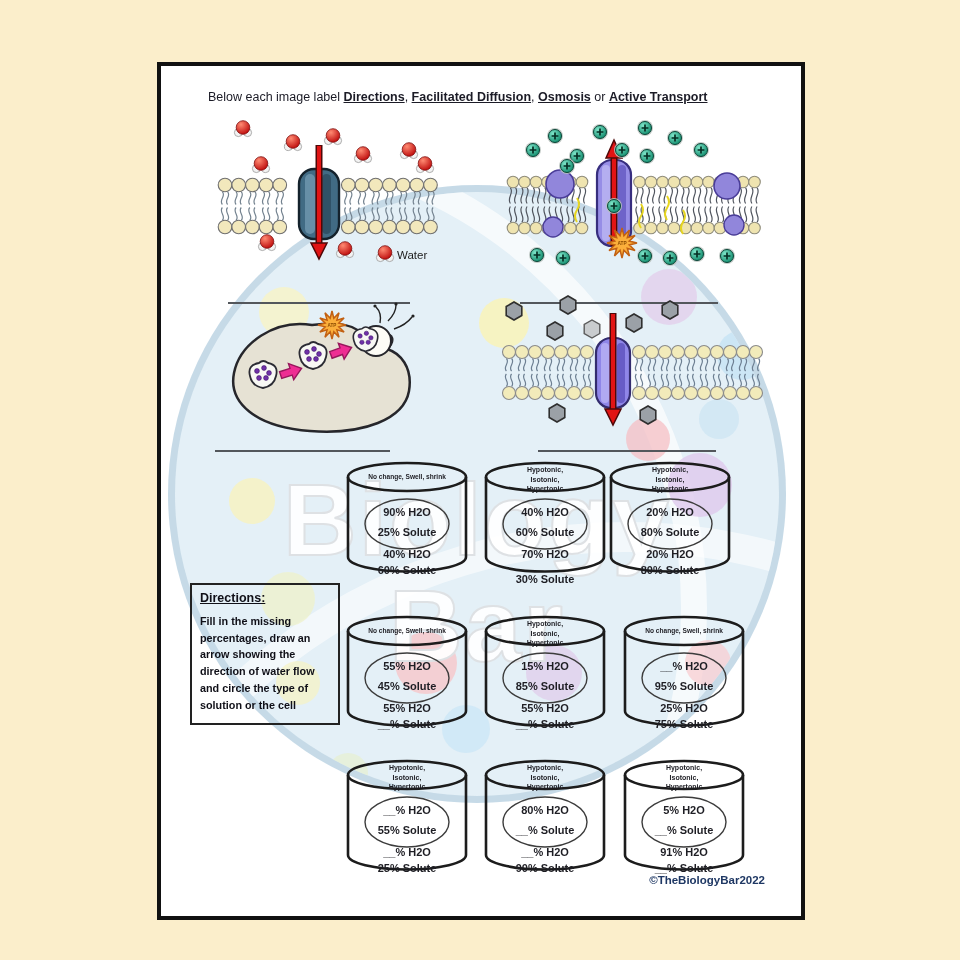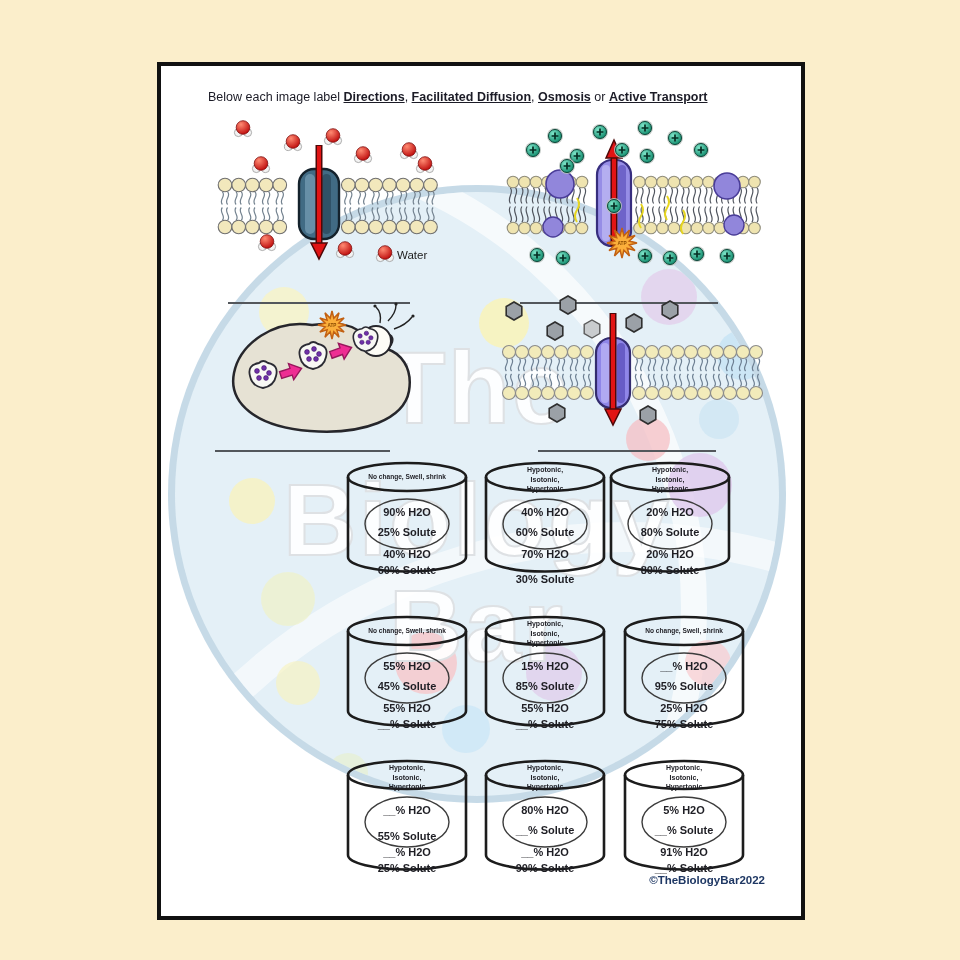--- a/index.html
+++ b/index.html
@@ -52,21 +52,20 @@
     <div class="dot" style="left:86px;top:380px;width:54px;height:54px;background:#EFF2C9;opacity:.75"></div>
     <div class="dot" style="left:101px;top:469px;width:44px;height:44px;background:#F7F3BE;opacity:.65"></div>
     <div class="dot" style="left:220px;top:440px;width:62px;height:62px;background:#F6C7C9;opacity:.8"></div>
     <div class="dot" style="left:351px;top:453px;width:56px;height:56px;background:#DFCBEA;opacity:.7"></div>
     <div class="dot" style="left:510px;top:448px;width:46px;height:46px;background:#F8CDD2;opacity:.75"></div>
     <div class="dot" style="left:267px;top:513px;width:48px;height:48px;background:#C9E6F6;opacity:.7"></div>
     <div class="dot" style="left:507px;top:513px;width:52px;height:52px;background:#E4F0CF;opacity:.75"></div>
     <div class="dot" style="left:195px;top:607px;width:64px;height:64px;background:#CBE6F7;opacity:.8"></div>
     <div class="dot" style="left:565px;top:589px;width:56px;height:56px;background:#F9F4BE;opacity:.85"></div>
     <div class="dot" style="left:153px;top:561px;width:40px;height:40px;background:#E6F0CE;opacity:.65"></div>
-    <div class="wm-text" style="top:146px;">The</div>
     <div class="wm-text" style="top:384px;">Bar</div>
     <div class="wm-text" style="top:278px;">Biology</div>
   </div>
 
   <div class="title">
     <span>Below each image label </span><span class="term">Directions</span><span>, </span><span class="term">Facilitated Diffusion</span><span>, </span><span class="term">Osmosis</span><span> or </span><span class="term">Active Transport</span>
   </div>
 
   <svg id="svg-osmosis" class="diagram" style="left:34px;top:49px;" width="265" height="170" viewBox="0 0 265 170">
     <defs>
@@ -499,20 +498,24 @@
     <polygon class="hex" transform="translate(92,34)" fill="#C9CCCE" stroke="#5a5a5a" stroke-width="1.4" points="7.8,4.5 0.0,9.0 -7.8,4.5 -7.8,-4.5 -0.0,-9.0 7.8,-4.5"></polygon>
     <polygon class="hex" transform="translate(134,28)" fill="#9BA1A7" stroke="#2f2f2f" stroke-width="1.6" points="7.8,4.5 0.0,9.0 -7.8,4.5 -7.8,-4.5 -0.0,-9.0 7.8,-4.5"></polygon>
     <polygon class="hex" transform="translate(170,15)" fill="#9BA1A7" stroke="#2f2f2f" stroke-width="1.6" points="7.8,4.5 0.0,9.0 -7.8,4.5 -7.8,-4.5 -0.0,-9.0 7.8,-4.5"></polygon>
     <polygon class="hex" transform="translate(57,118)" fill="#9BA1A7" stroke="#2f2f2f" stroke-width="1.6" points="7.8,4.5 0.0,9.0 -7.8,4.5 -7.8,-4.5 -0.0,-9.0 7.8,-4.5"></polygon>
     <polygon class="hex" transform="translate(148,120)" fill="#9BA1A7" stroke="#2f2f2f" stroke-width="1.6" points="7.8,4.5 0.0,9.0 -7.8,4.5 -7.8,-4.5 -0.0,-9.0 7.8,-4.5"></polygon>
   </svg>
 
   <div class="ansline" style="left:54px;top:384px;width:175px;"></div>
   <div class="ansline" style="left:377px;top:384px;width:178px;"></div>
 
+  <div id="directions">
+    <h3>Directions:</h3>
+    <p>Fill in the missing percentages, draw an arrow showing the direction of water flow and circle the type of solution or the cell</p>
+  </div>
 
   <div id="beaker-layer">
         <div class="beaker" style="left: 184px; top: 394px;">
     <svg width="124" height="120" viewBox="0 0 124 120" style="left:0;top:0;">
       <path d="M3,17 L3,97 A59,14.5 0 0 0 121,97 L121,17" fill="none" stroke="#1c1c1c" stroke-width="2.6"></path>
       <ellipse cx="62" cy="17" rx="59" ry="14" fill="none" stroke="#1c1c1c" stroke-width="2.6"></ellipse>
       <ellipse cx="62" cy="64" rx="42" ry="25" fill="none" stroke="#3c3c3c" stroke-width="1.4"></ellipse>
     </svg>
     <div class="bk-header">
             <div>No change, Swell, shrink</div>
@@ -603,21 +606,21 @@
       <path d="M3,17 L3,97 A59,14.5 0 0 0 121,97 L121,17" fill="none" stroke="#1c1c1c" stroke-width="2.6"></path>
       <ellipse cx="62" cy="17" rx="59" ry="14" fill="none" stroke="#1c1c1c" stroke-width="2.6"></ellipse>
       <ellipse cx="62" cy="64" rx="42" ry="25" fill="none" stroke="#3c3c3c" stroke-width="1.4"></ellipse>
     </svg>
     <div class="bk-header">
             <div>Hypotonic,</div>
             <div>Isotonic,</div>
             <div>Hypertonic</div>
           </div>
     <div class="txt bk-in1" style="top:47px;">__% H2O</div>
-    <div class="txt bk-in2" style="top:73px;">55% Solute</div>
+    <div class="txt bk-in2" style="top:67px;">55% Solute</div>
     <div class="txt bk-out1" style="top:89px;">__% H2O</div>
     <div class="txt bk-out2" style="top:105px;">25% Solute</div>
   </div>
         <div class="beaker" style="left: 322px; top: 692px;">
     <svg width="124" height="120" viewBox="0 0 124 120" style="left:0;top:0;">
       <path d="M3,17 L3,97 A59,14.5 0 0 0 121,97 L121,17" fill="none" stroke="#1c1c1c" stroke-width="2.6"></path>
       <ellipse cx="62" cy="17" rx="59" ry="14" fill="none" stroke="#1c1c1c" stroke-width="2.6"></ellipse>
       <ellipse cx="62" cy="64" rx="42" ry="25" fill="none" stroke="#3c3c3c" stroke-width="1.4"></ellipse>
     </svg>
     <div class="bk-header">

